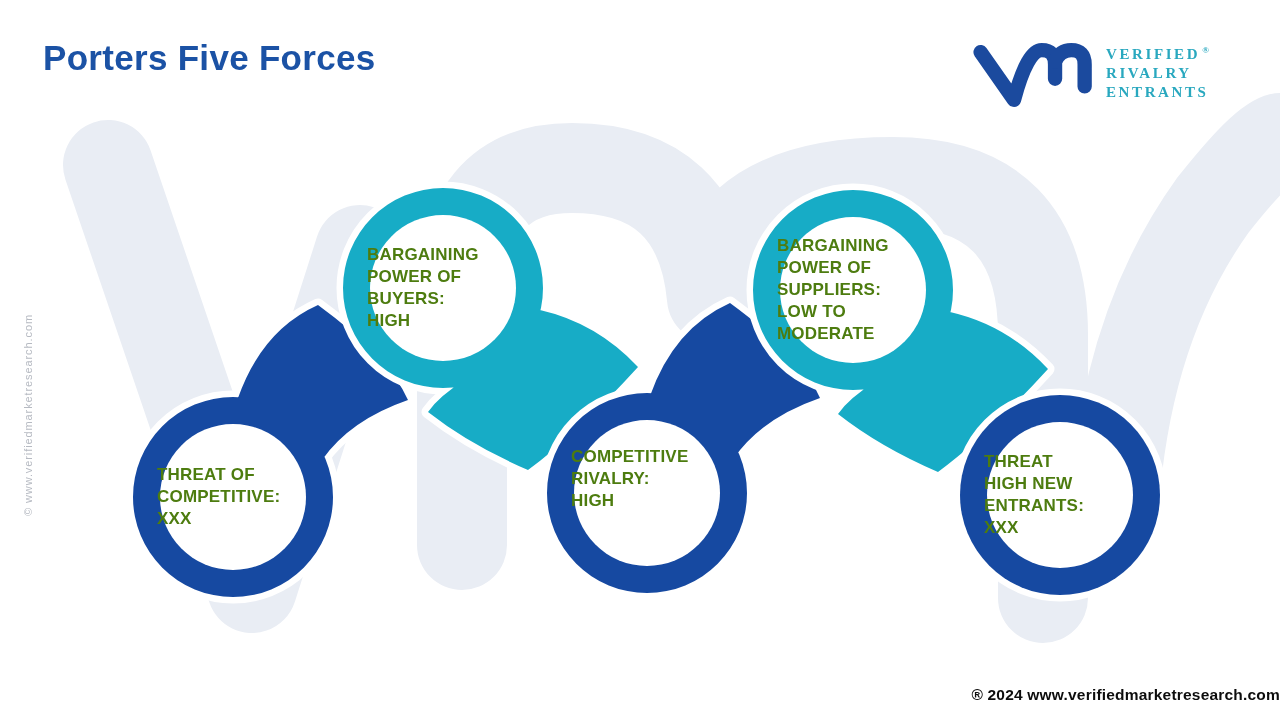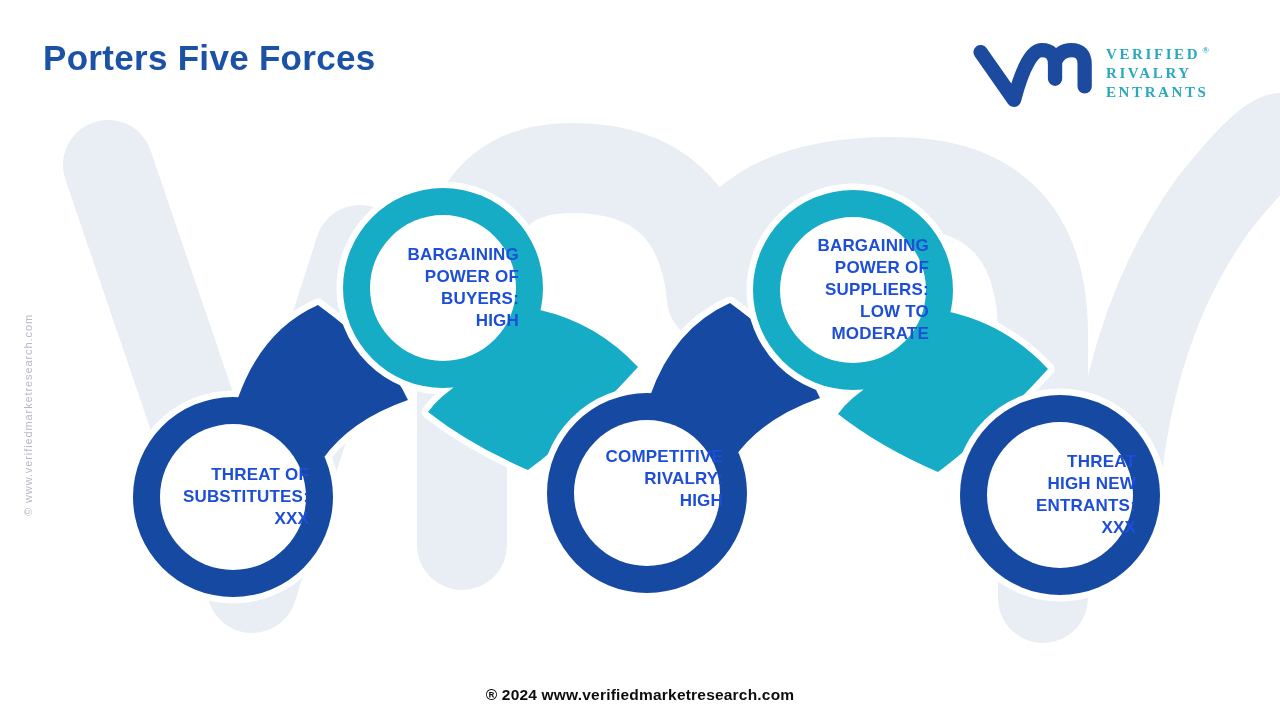--- a/index.html
+++ b/index.html
@@ -7,23 +7,23 @@
         font-family:"Liberation Sans",sans-serif;}
   #diagram-svg{position:absolute;left:0;top:0;z-index:0;}
   .page-title{position:absolute;left:43px;top:38px;z-index:2;
       font-size:35px;font-weight:700;color:#1b52a5;letter-spacing:.3px;}
   .logo{position:absolute;left:972px;top:38px;z-index:2;display:flex;align-items:flex-start;gap:8px;font-family:Liberation Serif, serif;}
   .logo-glyph{display:block;}
   .logo-words{padding-top:3px;font-weight:700;font-size:15px;line-height:19px;
       letter-spacing:2.6px;color:#29a8bf;}
   .logo-reg{font-size:9px;vertical-align:super;letter-spacing:0;margin-left:2px;color:#29a8bf;}
   .force-label{position:absolute;z-index:1;transform:translate(-50%,-50%);
-      width:152px;text-align:right;white-space:pre-line;
-      font-size:17px;line-height:1.3;font-weight:700;color:#1d4ed8;letter-spacing:.2px;}
-  .footer-text{position:absolute;left:0;top:686px;width:100%;z-index:2;text-align:center;
+      width:152px;text-align:left;white-space:pre-line;
+      font-size:17px;line-height:1.3;font-weight:700;color:#4d7c0f;letter-spacing:.2px;}
+  .footer-text{position:absolute;left:0;top:686px;width:100%;z-index:2;text-align:right;
       font-size:15.5px;font-weight:700;color:#0d0d0d;letter-spacing:.2px;}
   .side-copyright{position:absolute;left:28px;top:415px;z-index:2;
       transform:translate(-50%,-50%) rotate(-90deg);white-space:nowrap;
       font-size:11px;color:#b6bac2;letter-spacing:.9px;}
 </style>
 </head>
 <body>
 
 <div id="page">
 
@@ -75,21 +75,21 @@
       <circle cx="853" cy="290" r="73" fill="#ffffff"></circle>
     </g>
 
     <g>
       <path stroke="#ffffff" stroke-width="13" paint-order="stroke" stroke-linejoin="round" d="M 1160 495 A 100 100 0 1 1 960 495 A 100 100 0 1 1 1160 495 Z" fill="#1649a1"></path>
       <circle cx="1060" cy="495" r="73" fill="#ffffff"></circle>
     </g>
   </svg>
 
   <div class="force-label" style="left:233px;top:497px;">THREAT OF
-SUBSTITUTES:
+COMPETITIVE:
 XXX</div>
   <div class="force-label" style="left:443px;top:288px;">BARGAINING
 POWER OF
 BUYERS:
 HIGH</div>
   <div class="force-label" style="left:647px;top:479px;">COMPETITIVE
 RIVALRY:
 HIGH</div>
   <div class="force-label" style="left:853px;top:290px;">BARGAINING
 POWER OF

